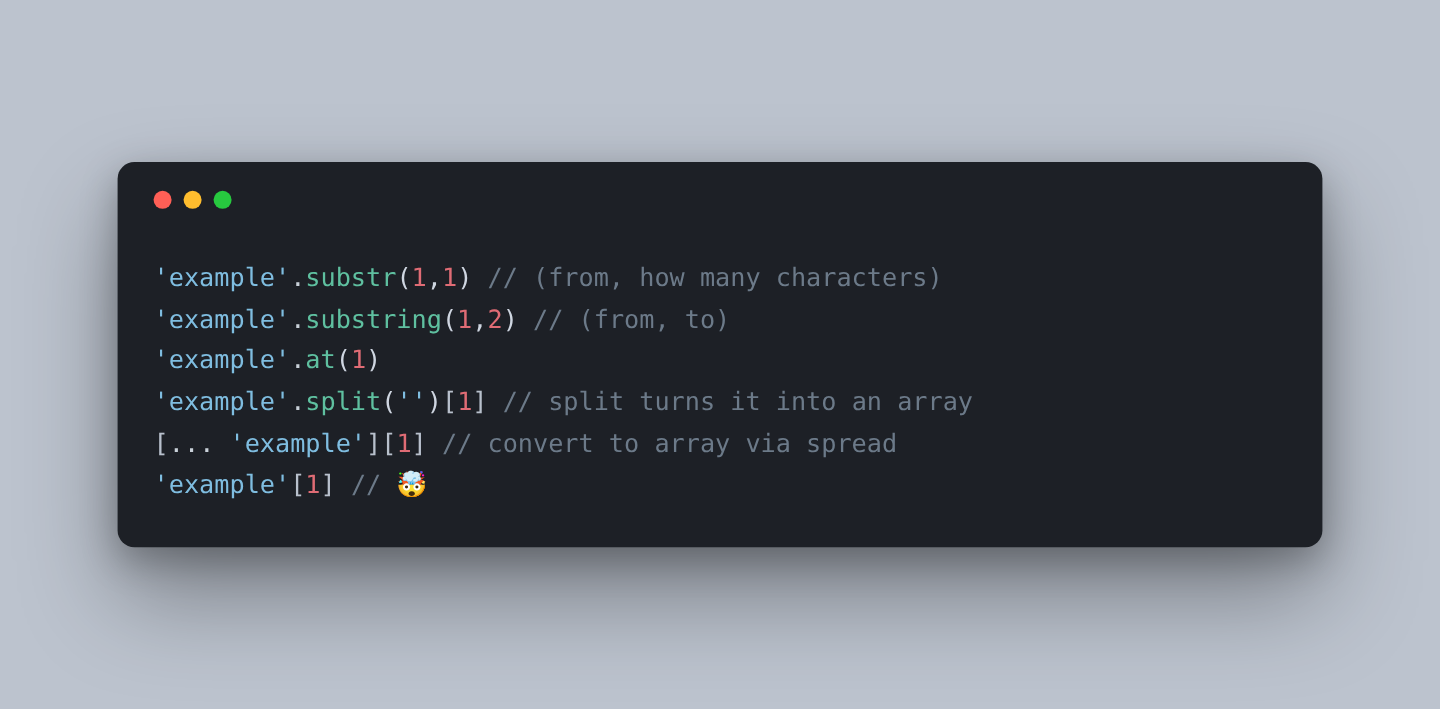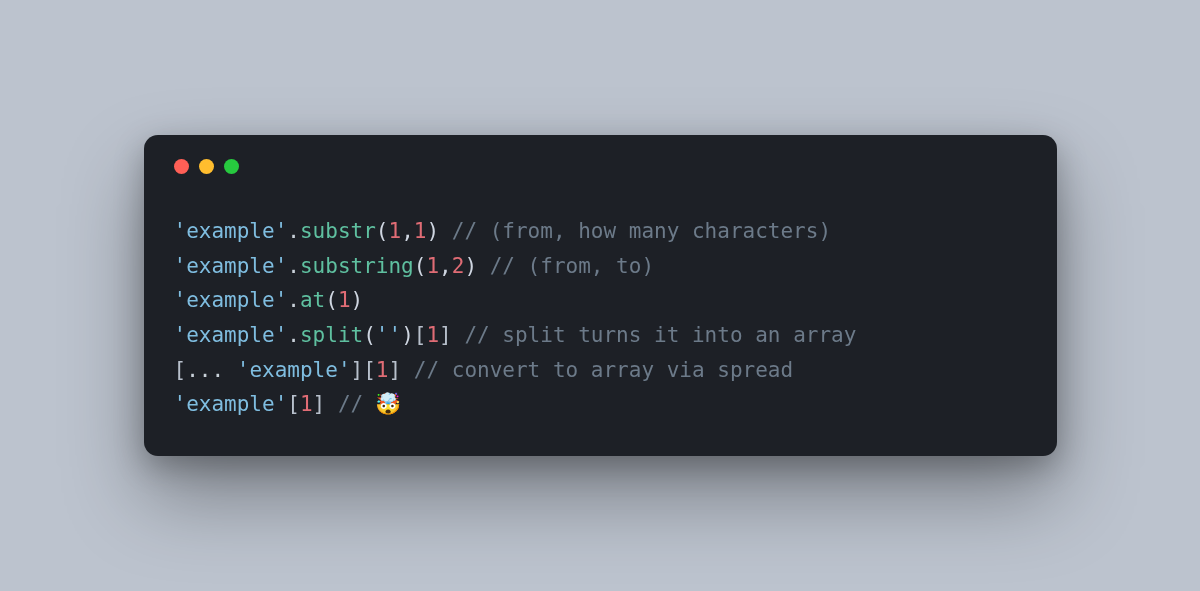--- a/index.html
+++ b/index.html
@@ -12,21 +12,21 @@
     overflow: hidden;
   }
   .stage {
     width: 1200px;
     height: 591px;
     display: flex;
     align-items: center;
     justify-content: center;
   }
   .window {
-    width: 913px;
+    width: 1004px;
     background: #1d2026;
     border-radius: 14px;
     box-shadow: 0 40px 80px rgba(0,0,0,0.35), 0 10px 30px rgba(0,0,0,0.25);
     padding: 24px 30px 34px 30px;
     box-sizing: border-box;
   }
   .traffic {
     display: flex;
     gap: 10px;
     margin-bottom: 40px;

